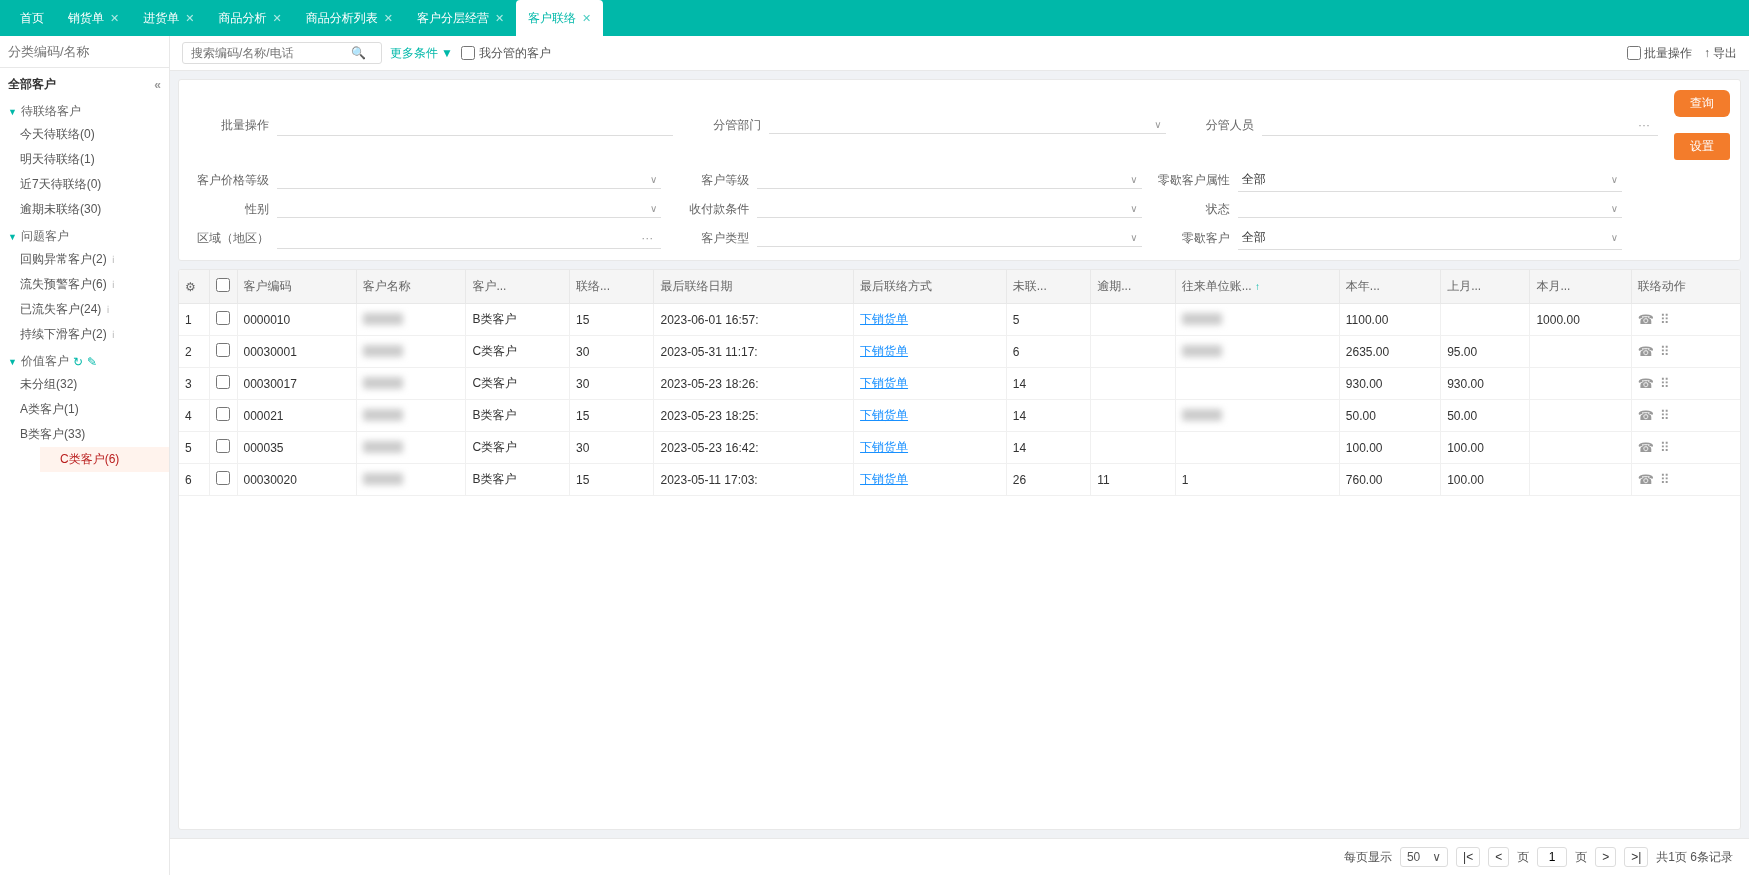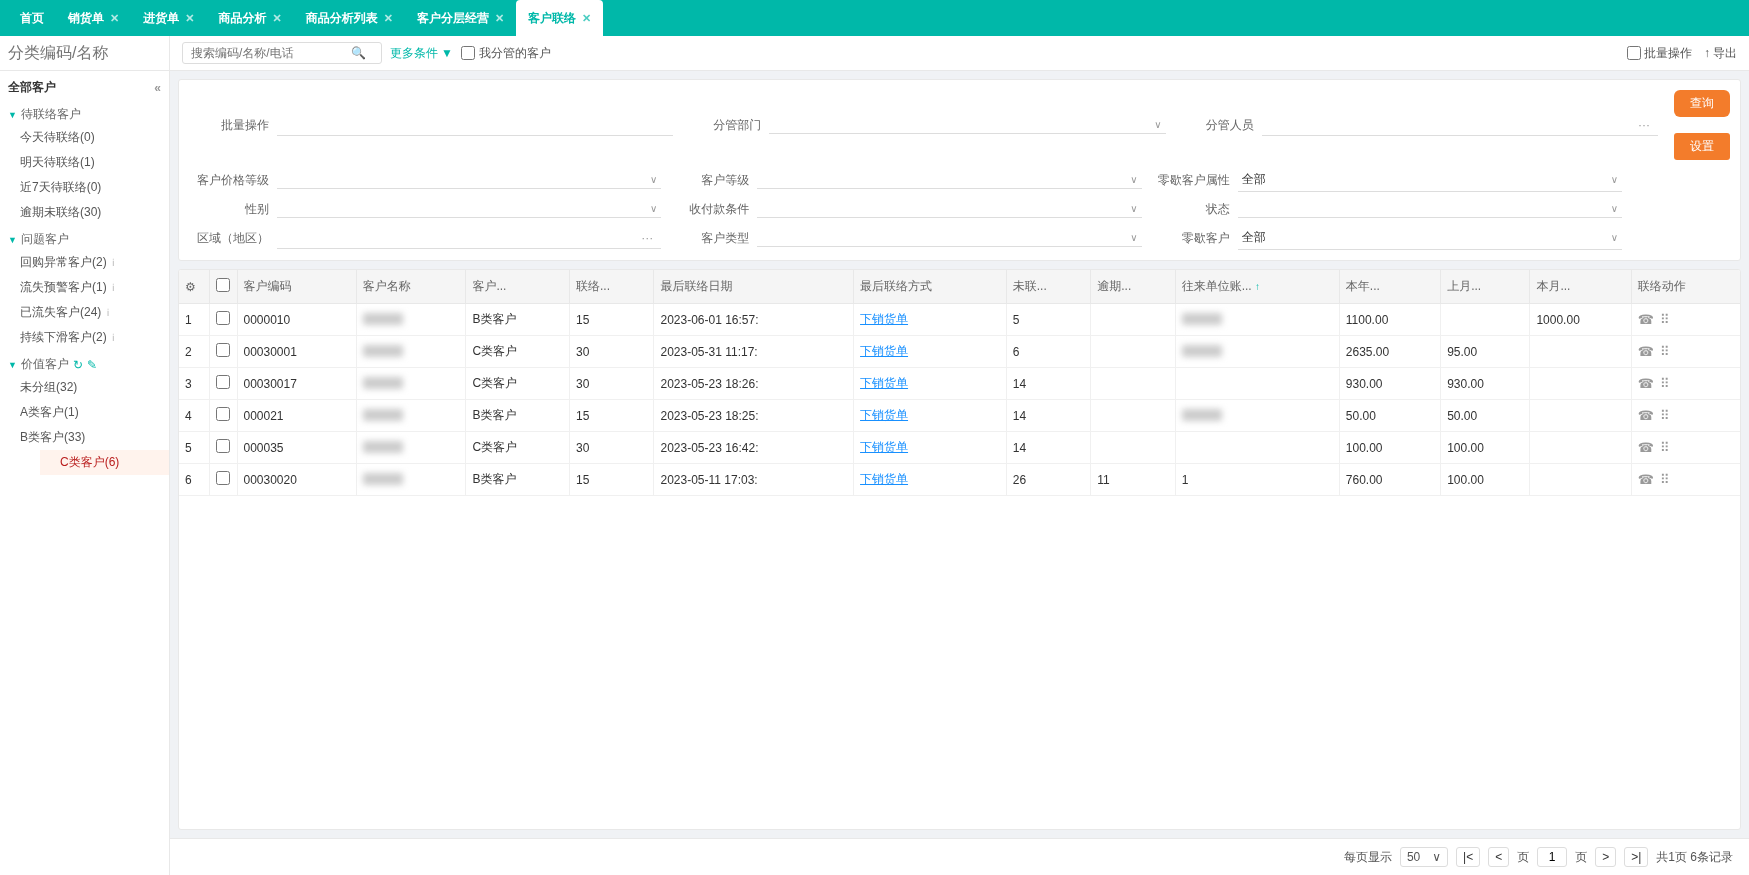--- a/index.html
+++ b/index.html
@@ -5,21 +5,20 @@
     * { box-sizing: border-box; margin: 0; padding: 0; font-family: 'Microsoft YaHei', Arial, sans-serif; font-size: 12px; }
     body { background: #f0f2f5; overflow: hidden; }
 
     
     .top-nav {
       display: flex;
       align-items: center;
       background: #00b8a9;
       height: 36px;
       padding: 0 8px;
-      font-weight: bold;
     }
     .nav-tab {
       display: inline-flex;
       align-items: center;
       padding: 0 12px;
       height: 36px;
       color: #fff;
       cursor: pointer;
       font-size: 13px;
       white-space: nowrap;
@@ -54,21 +53,21 @@
     .sidebar-search {
       display: flex;
       align-items: center;
       padding: 8px;
       border-bottom: 1px solid #e8e8e8;
     }
     .sidebar-search input {
       flex: 1;
       border: none;
       outline: none;
-      font-size: 16px;
+      font-size: 13px;
       color: #333;
       background: transparent;
     }
     .sidebar-search .search-icon {
       color: #999;
       font-size: 13px;
     }
     .sidebar-section-header {
       display: flex;
       align-items: center;
@@ -411,21 +410,21 @@
     </div>
 
     <div class="sidebar-group-label">
       <span>问题客户</span>
     </div>
     <div class="sidebar-item">
       <span>回购异常客户(2)</span>
       <span class="info-icon">ℹ</span>
     </div>
     <div class="sidebar-item">
-      <span>流失预警客户(1)</span>
+      <span>流失预警客户(6)</span>
       <span class="info-icon">ℹ</span>
     </div>
     <div class="sidebar-item">
       <span>已流失客户(24)</span>
       <span class="info-icon">ℹ</span>
     </div>
     <div class="sidebar-item">
       <span>持续下滑客户(2)</span>
       <span class="info-icon">ℹ</span>
     </div>

